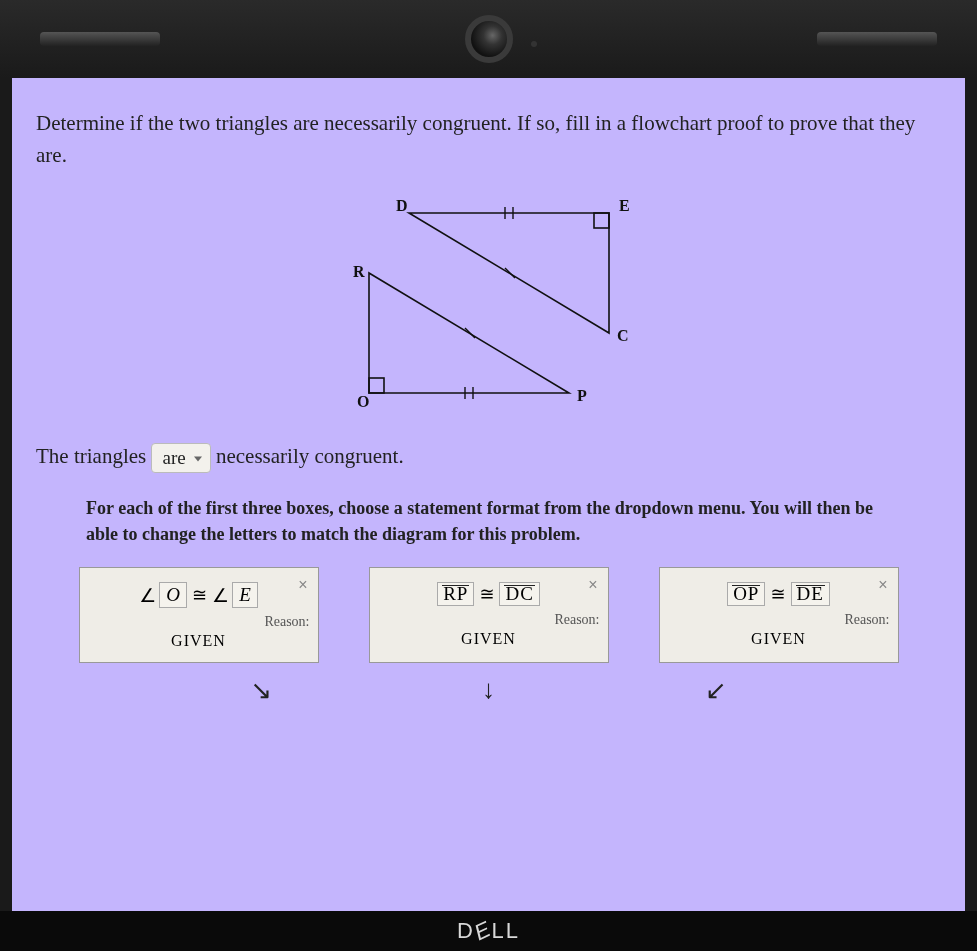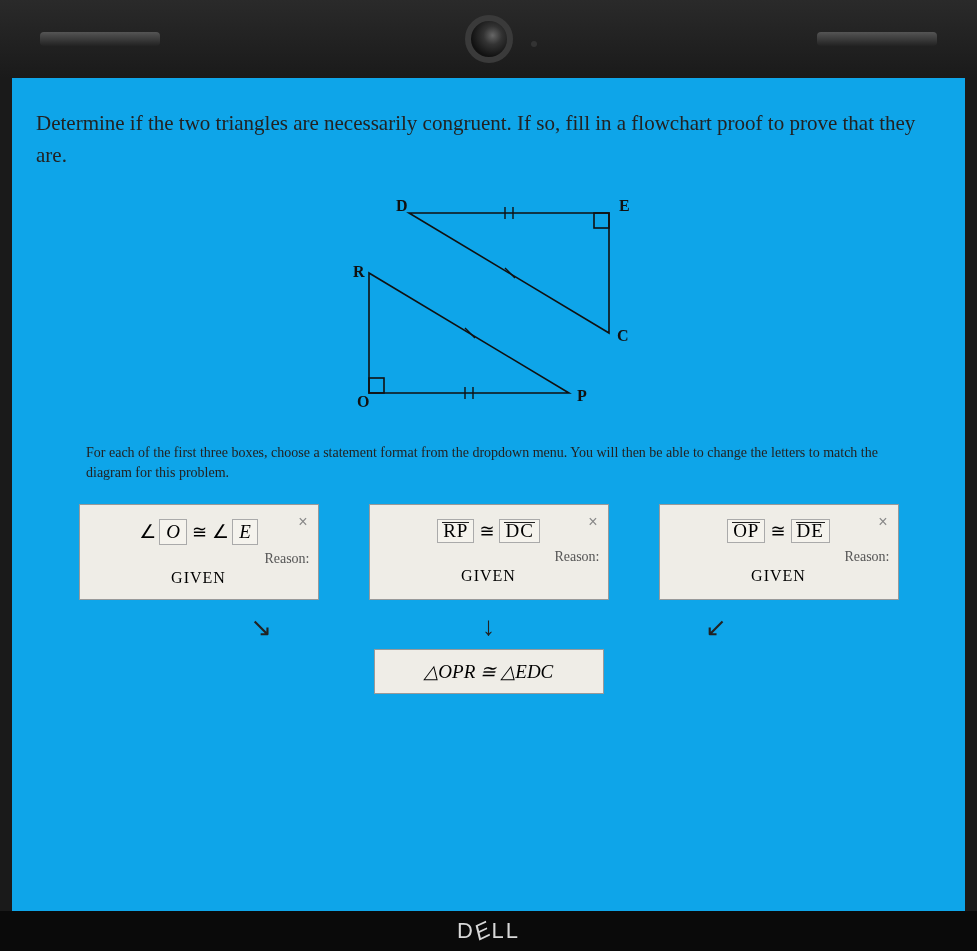--- a/index.html
+++ b/index.html
@@ -43,21 +43,21 @@
     top: 32px;
   }
   .latch-left { left: 40px; }
   .latch-right { right: 40px; }
   .screen {
     position: absolute;
     top: 78px;
     left: 12px;
     right: 12px;
     bottom: 40px;
-    background: #0ea5e9;
+    background: #c4b5fd;
     padding: 30px 24px 10px 24px;
     overflow: hidden;
   }
   .prompt {
     font-size: 21px;
     line-height: 1.5;
     color: #222;
     margin-bottom: 22px;
   }
   .diagram {
@@ -83,24 +83,25 @@
     content: '';
     position: absolute;
     right: 8px;
     top: 50%;
     transform: translateY(-30%);
     border-left: 4px solid transparent;
     border-right: 4px solid transparent;
     border-top: 5px solid #666;
   }
   .instructions {
-    font-size: 14px;
+    font-size: 18px;
     color: #222;
     margin: 0 50px 20px 50px;
     line-height: 1.45;
+    font-weight: bold;
   }
   .flow-row {
     display: flex;
     justify-content: center;
     gap: 50px;
     margin: 0 30px;
   }
   .flow-box {
     border: 1px solid #999;
     background: #efede7;
@@ -244,20 +245,27 @@
       <text x="310" y="18">E</text>
       <text x="44" y="84">R</text>
       <text x="308" y="148">C</text>
       <text x="48" y="214">O</text>
       <text x="268" y="208">P</text>
     </g>
   </svg>
 
   <div class="cursor">➤</div>
 
+  <p class="answer-line">
+    <span>The triangles</span>
+    <span class="dropdown">
+      <span>are</span>
+    </span>
+    <span>necessarily congruent.</span>
+  </p>
 
   <p class="instructions">For each of the first three boxes, choose a statement format from the dropdown menu. You will then be able to change the letters to match the diagram for this problem.</p>
 
   <div class="flow-row">
 
     <div class="flow-box">
       <span class="close">×</span>
       <div class="stmt">
         <span class="angle-sym">∠</span>
         <span class="letter-box">O</span>
@@ -292,23 +300,18 @@
     </div>
 
   </div>
 
   <div class="arrows">
     <span>↘</span>
     <span>↓</span>
     <span>↙</span>
   </div>
 
-  <div class="conclusion">
-    <span>△</span><span>OPR</span>
-    <span>≅</span>
-    <span>△</span><span>EDC</span>
-  </div>
 
 </div>
 
 <div class="bottom-bar">
   <div class="dell-logo">D<span class="tilt">E</span>LL</div>
 </div>
 
 </body></html>

